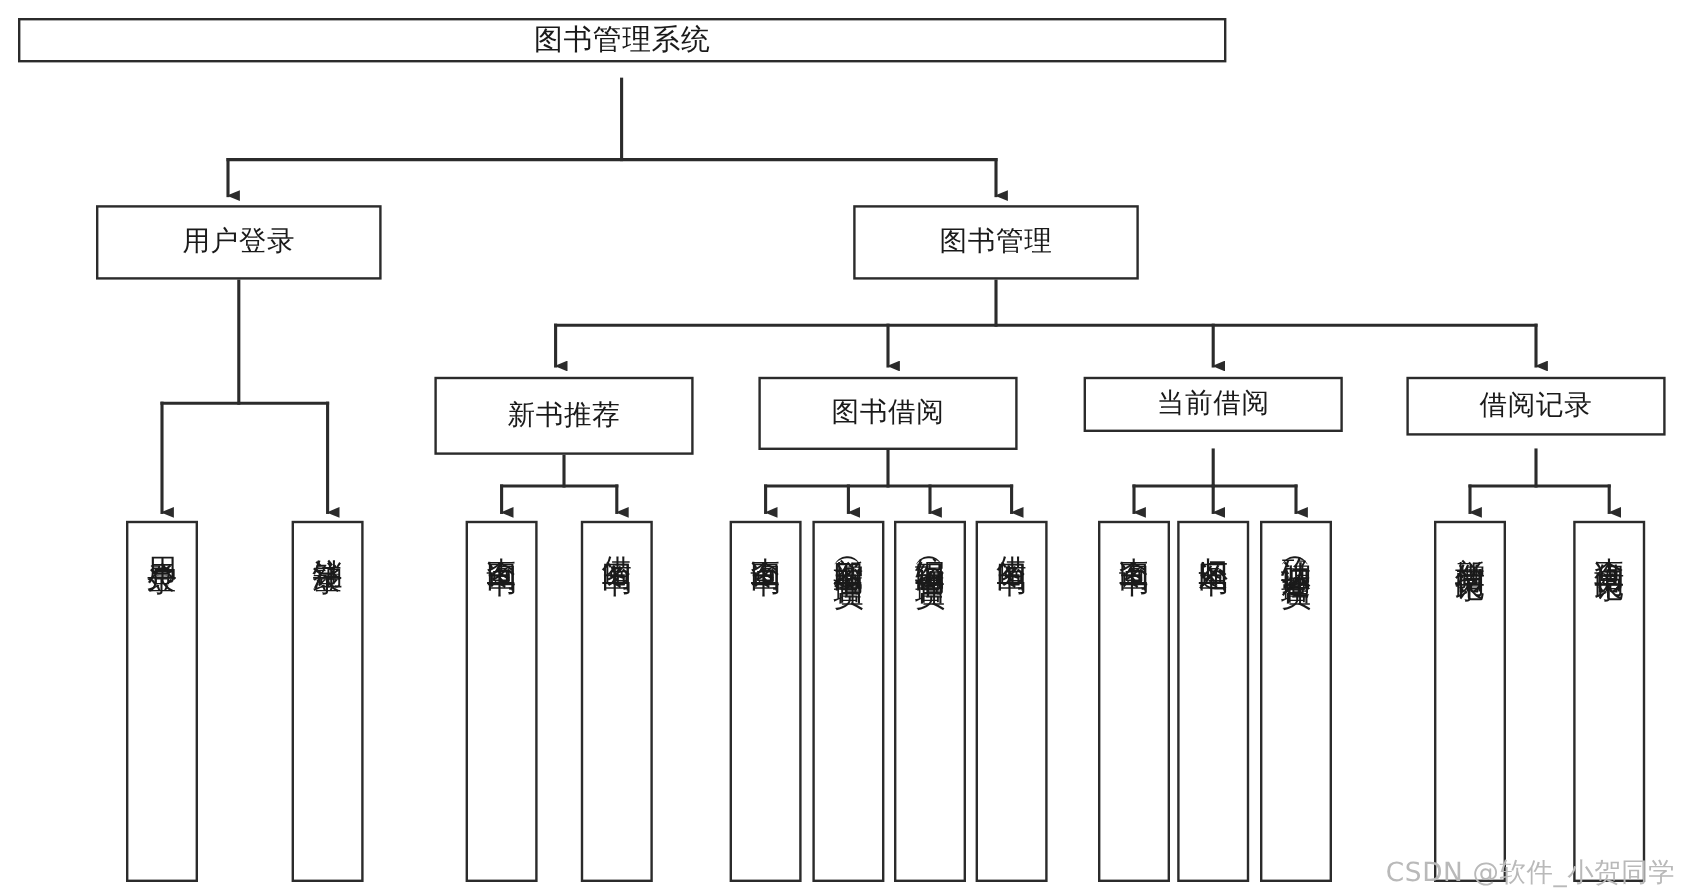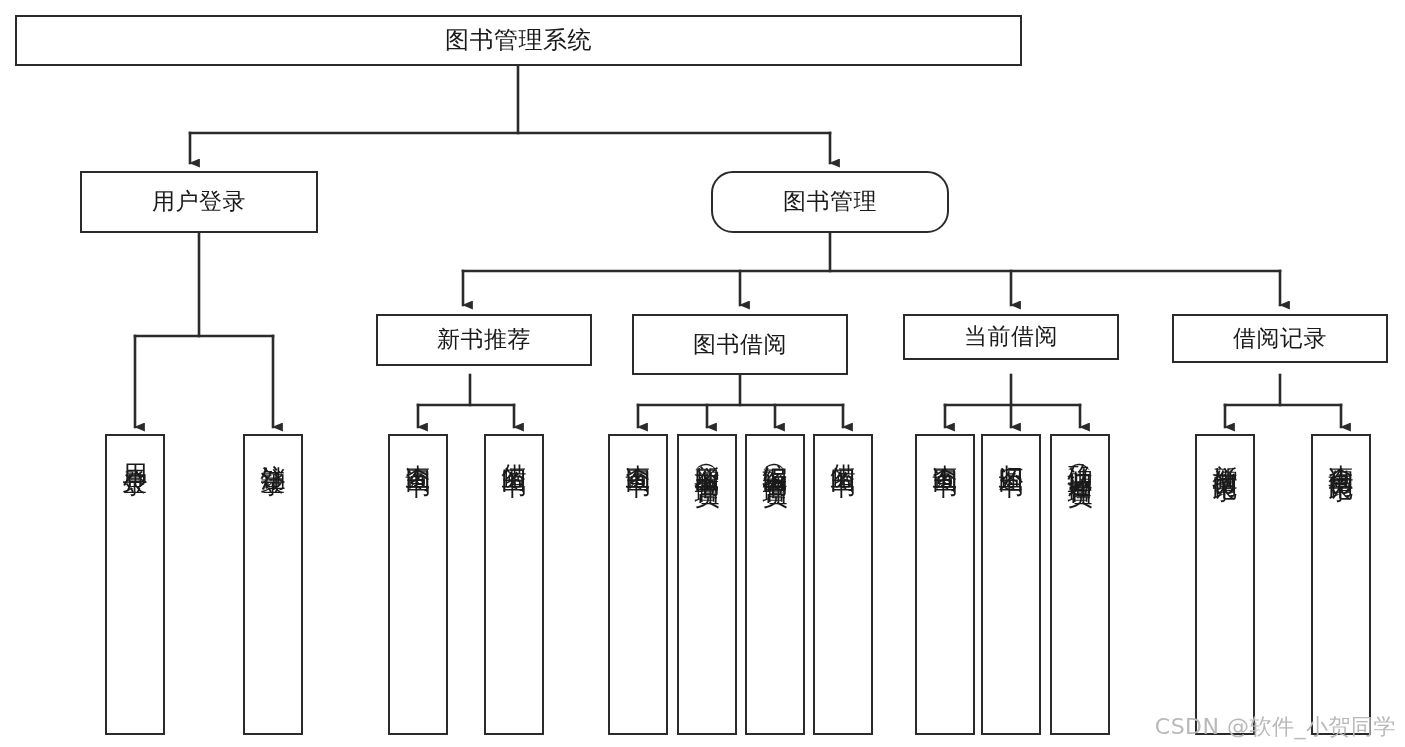--- a/index.html
+++ b/index.html
@@ -125,32 +125,32 @@
       <path d="M 1011 405 L 1011 427" marker-end="url(#arrow)"></path>
       <path d="M 1080 405 L 1080 427" marker-end="url(#arrow)"></path>
 
       <path d="M 1280 375 L 1280 405"></path>
       <path d="M 1225 405 L 1341 405"></path>
       <path d="M 1225 405 L 1225 427" marker-end="url(#arrow)"></path>
       <path d="M 1341 405 L 1341 427" marker-end="url(#arrow)"></path>
     </g>
   </svg>
 
-  <div class="node h root" style="left:15px; top:15px; width:1007px; height:51px;">
+  <div class="node h root" style="left:15px; top:15px; width:1007px; height:37px;">
     <span class="node-label">图书管理系统</span>
   </div>
 
   <div class="node h" style="left:80px; top:171px; width:238px; height:62px;">
     <span class="node-label">用户登录</span>
   </div>
-  <div class="node h" style="left:711px; top:171px; width:238px; height:62px;border-radius:22px;">
+  <div class="node h" style="left:711px; top:171px; width:238px; height:62px;">
     <span class="node-label">图书管理</span>
   </div>
 
-  <div class="node h" style="left:376px; top:314px; width:216px; height:52px;">
+  <div class="node h" style="left:362px; top:314px; width:216px; height:65px;">
     <span class="node-label">新书推荐</span>
   </div>
   <div class="node h" style="left:632px; top:314px; width:216px; height:61px;">
     <span class="node-label">图书借阅</span>
   </div>
   <div class="node h" style="left:903px; top:314px; width:216px; height:46px;">
     <span class="node-label">当前借阅</span>
   </div>
   <div class="node h" style="left:1172px; top:314px; width:216px; height:49px;">
     <span class="node-label">借阅记录</span>

